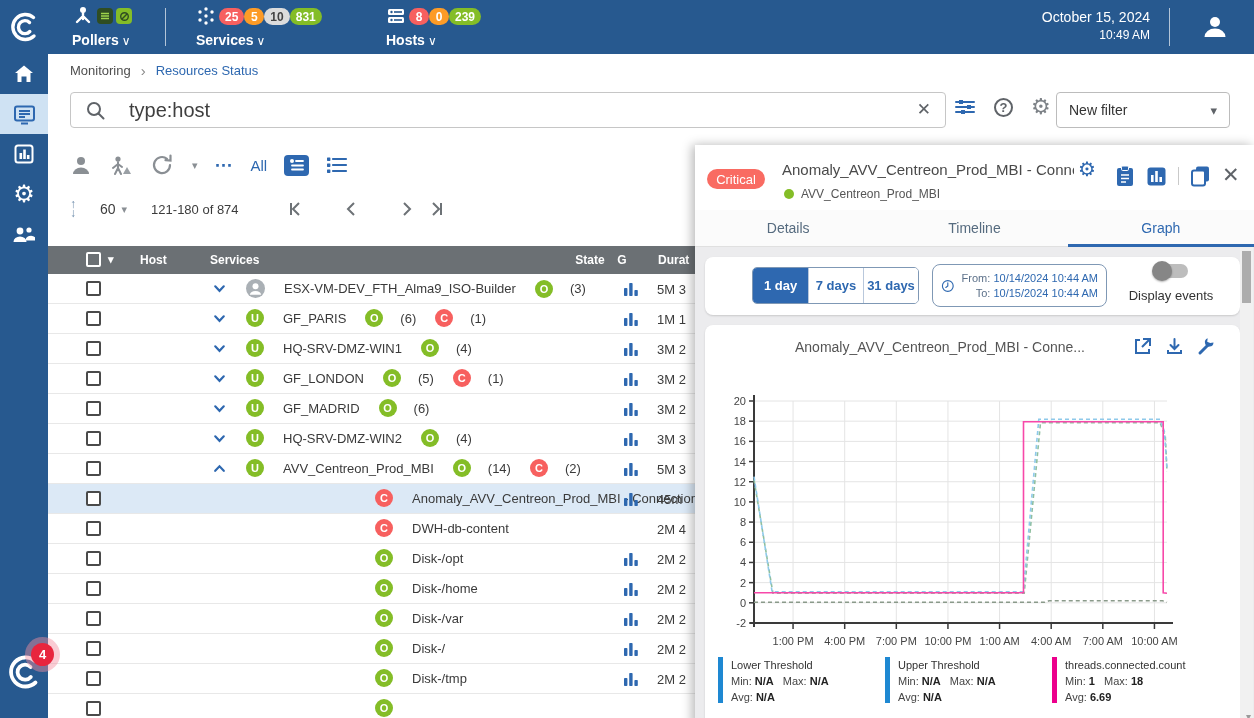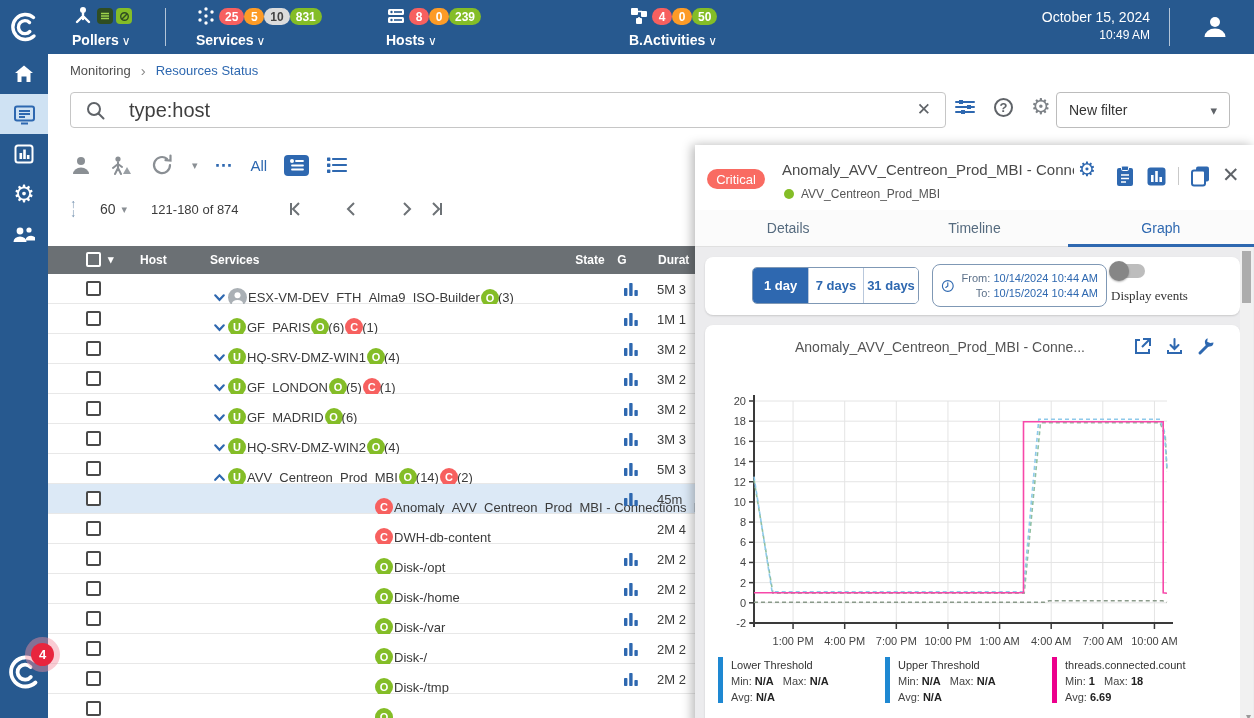--- a/index.html
+++ b/index.html
@@ -63,21 +63,21 @@
   
   .thead { position:absolute; left:0; top:192px; width:1206px; height:28px; background:#6b7074; color:#fff; font-size:12px; font-weight:bold; }
   .thead span { position:absolute; top:7px; }
   .th-cb { left:38px; top:6px !important; width:15px; height:15px; border:2px solid #fff; border-radius:2px; cursor:pointer; }
   .th-caret { left:60px; font-size:11px; cursor:pointer; }
   .tbody { position:absolute; left:0; top:220px; width:1206px; height:444px; overflow:hidden; }
   .trow { position:relative; width:1206px; height:30px; background:#fff; border-bottom:1px solid #e8e8e8; cursor:pointer; }
   .trow.selected { background:#dce9f6; }
   .row-cb { position:absolute; left:38px; top:7px; width:15px; height:15px; border:2px solid #4a4a4a; border-radius:2px; background:#fff; }
   .host-cell { position:absolute; left:70px; top:5px; display:flex; align-items:center; gap:3px;margin-top:44px; }
-  .svc-cell { position:absolute; left:164px; top:14px; display:flex; align-items:center; gap:1px; white-space:nowrap; }
+  .svc-cell { position:absolute; left:164px; top:5px; display:flex; align-items:center; gap:19px; white-space:nowrap; }
   .svc-cell.child { left:327px; }
   .rname { font-size:13px; color:#3a3a3a; }
   .vm-label { font-size:13px; color:#9ea3a8; margin-left:2px; }
   .chip { width:18px; height:18px; border-radius:50%; color:#fff; font-size:11px; font-weight:bold; display:inline-flex; align-items:center; justify-content:center; flex:none; }
   .chip-U,.chip-O { background:#84bd27; }
   .chip-C { background:#f7605f; }
   .chip-host { width:20px; height:20px; font-size:12px; }
   .cnt { font-size:13px; color:#3a3a3a; margin-left:-2px; }
   .g-cell { position:absolute; left:575px; top:7px; }
   .dur-cell { position:absolute; left:609px; top:8px; font-size:13px; color:#3c3c3c; white-space:nowrap; }
@@ -100,21 +100,21 @@
   .card { position:absolute; background:#ffffff; border-radius:8px; box-shadow:0 1px 2px rgba(0,0,0,.15); }
   .card-controls { left:10px; top:10px; width:535px; height:58px; }
   .period-group { position:absolute; left:47px; top:10px; height:37px; display:flex; border:1.5px solid #7f98b5; border-radius:5px; overflow:hidden; }
   .period-btn { width:55px; display:flex; align-items:center; justify-content:center; font-size:13px; font-weight:bold; color:#2e68b0; background:#fff; cursor:pointer; border-left:1px solid #b9c8dc; }
   .period-btn:first-child { border-left:0; }
   .period-btn.active { background:#2e68b0; color:#fff; }
   .timebox { position:absolute; left:227px; top:7px; width:175px; height:43px; border:1.5px solid #7f98b5; border-radius:8px; display:flex; align-items:center; padding:0 8px; gap:7px; }
   .tb-lines { font-size:11px; line-height:15px; text-align:right; white-space:nowrap; }
   .tb-lab { color:#5c7089; }
   .tb-val { color:#2e68b0; }
-  .toggle-wrap { position:absolute; left:406px; top:7px; width:120px; text-align:left;font-family:Liberation Serif, serif; }
+  .toggle-wrap { position:absolute; left:406px; top:7px; width:120px; text-align:center; }
   .toggle { display:inline-block; width:34px; height:14px; background:#bdbdbd; border-radius:7px; position:relative; cursor:pointer; }
   .toggle .knob { position:absolute; left:-2px; top:-3px; width:20px; height:20px; border-radius:50%; background:#868686; box-shadow:0 1px 2px rgba(0,0,0,.3); }
   .toggle-label { font-size:13px; color:#333; margin-top:6px; }
 
   .card-graph { left:10px; top:78px; width:535px; height:402px; }
   .g-title { position:absolute; left:60px; top:14px; width:350px; text-align:center; font-size:14px; color:#555; white-space:nowrap; overflow:hidden; }
   .g-actions { position:absolute; left:428px; top:12px; display:flex; gap:13px; }
   .g-actions svg { cursor:pointer; }
   #chart-svg { position:absolute; left:12px; top:66px; }
   .legend { position:absolute; left:0px; top:332px; width:535px; display:flex; }
@@ -198,34 +198,20 @@
             <rect x="8" y="5.2" width="8" height="1.6"></rect>
             <circle cx="5.5" cy="14" r="1.2"></circle>
             <rect x="8" y="13.2" width="8" height="1.6"></rect>
           </g>
       </svg>
       <span id="badges-hosts"><span class="badge b-critical">8</span><span class="badge b-warning">0</span><span class="badge b-ok">239</span></span>
     </div>
     <div class="tb-label"><span>Hosts</span><span class="caret">∨</span></div>
   </div>
 
-  <div class="tb-section" style="left:629px;">
-    <div class="tb-iconrow">
-      <svg width="20" height="20" viewBox="0 0 20 20">
-        <g fill="#fff">
-            <rect x="2" y="2" width="7" height="7" rx="1"></rect>
-            <rect x="12" y="5" width="6" height="6" rx="1"></rect>
-            <rect x="7" y="12" width="6" height="6" rx="1"></rect>
-          </g>
-        <path d="M9 5.5 H13 M10 11 V13" stroke="#fff" stroke-width="1.6" fill="none"></path>
-      </svg>
-      <span id="badges-ba"><span class="badge b-critical">4</span><span class="badge b-warning">0</span><span class="badge b-ok">50</span></span>
-    </div>
-    <div class="tb-label"><span>B.Activities</span><span class="caret">∨</span></div>
-  </div>
 
   <div class="tb-date">
     <div>October 15, 2024</div>
     <div class="t2">10:49 AM</div>
   </div>
   <div class="tb-divider" style="right:84px; left:auto;"></div>
   <div class="tb-user">
     <svg width="30" height="30" viewBox="0 0 30 30">
       <circle cx="15" cy="10" r="5" fill="#fff"></circle>
       <path d="M4.5 25 a10.5 8.5 0 0 1 21 0 z" fill="#fff"></path>

